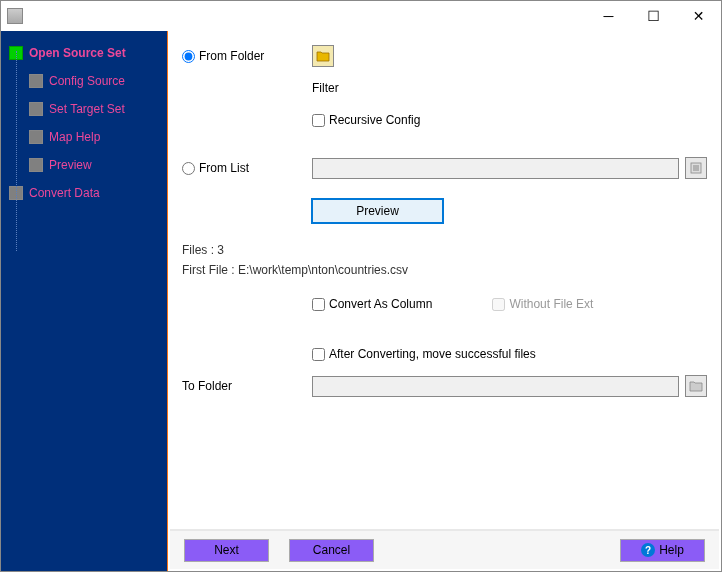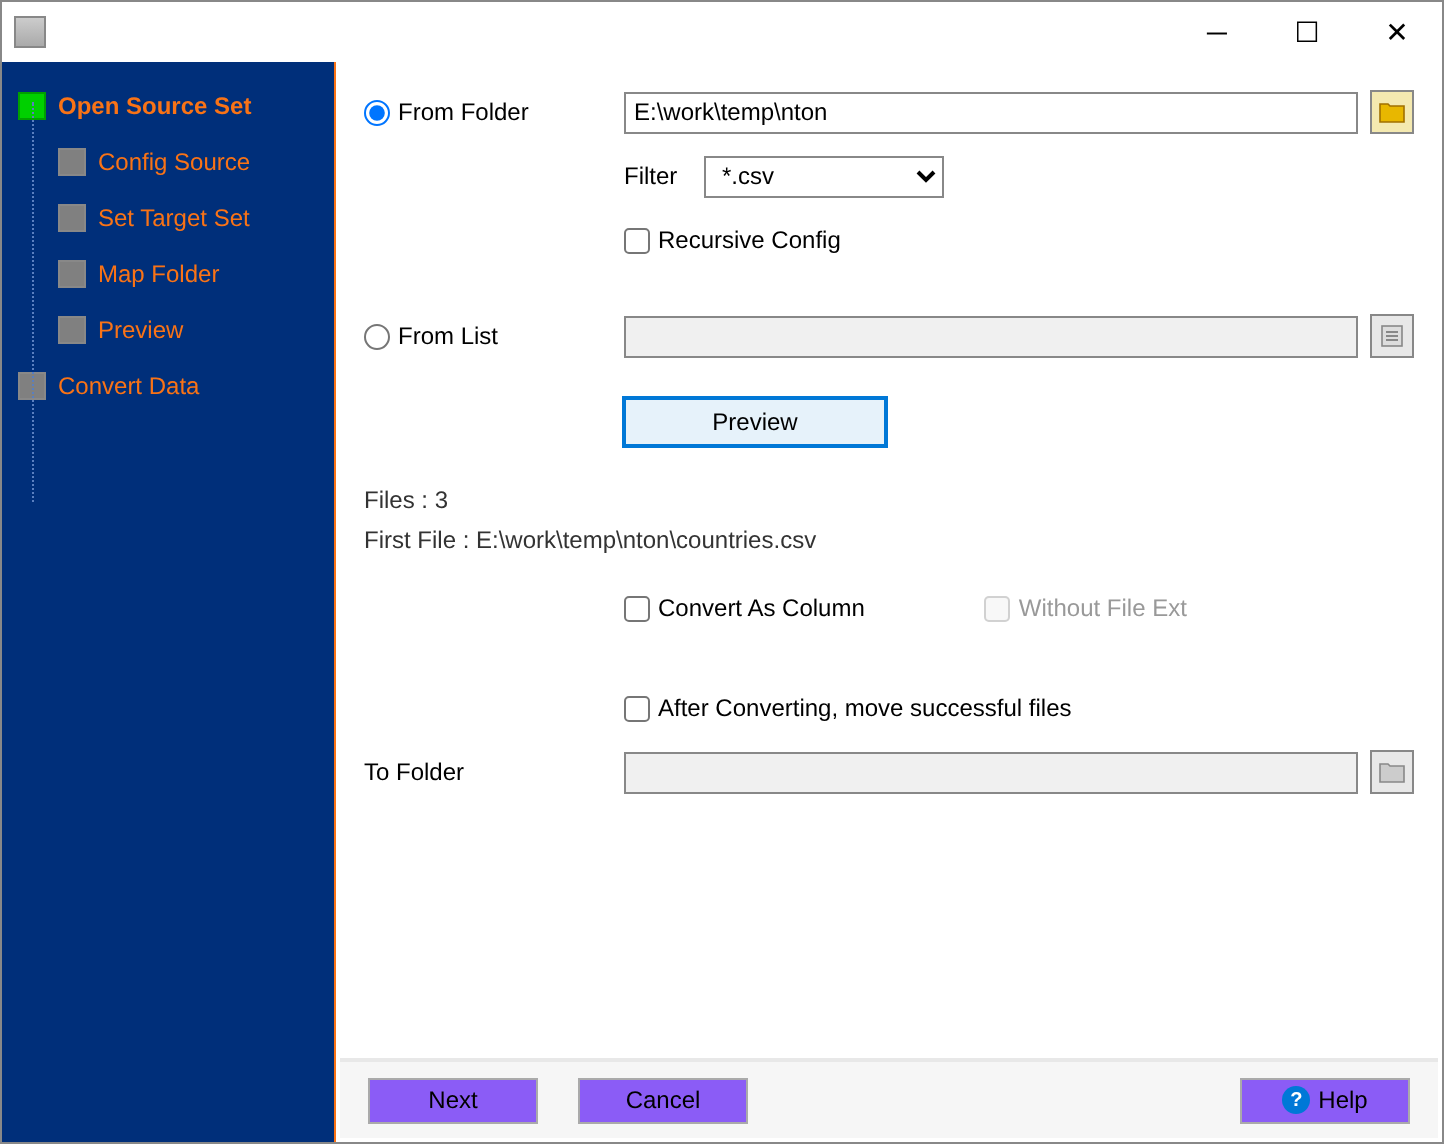--- a/index.html
+++ b/index.html
@@ -5,21 +5,21 @@
     * { box-sizing: border-box; margin: 0; padding: 0; font-family: "Segoe UI", Tahoma, sans-serif; font-size: 12px; }
     body { width: 722px; height: 572px; border: 1px solid #888; background: #fff; display: flex; flex-direction: column; }
     
     .titlebar { height: 30px; background: #fff; display: flex; align-items: center; justify-content: space-between; padding-left: 6px; }
     .titlebar-icon { width: 16px; height: 16px; background: linear-gradient(#ccc,#aaa); border:1px solid #888; }
     .titlebar-controls { display: flex; height: 100%; }
     .titlebar-btn { width: 45px; display: flex; align-items: center; justify-content: center; font-size: 14px; }
 
     .body { flex: 1; display: flex; min-height: 0; }
 
-    .sidebar { width: 166px; background: #002f7a; color: #f97316; padding-top: 8px; position: relative; }
+    .sidebar { width: 166px; background: #002f7a; color: #ec4899; padding-top: 8px; position: relative; }
     .tree-line { position:absolute; left:15px; top:20px; height:200px; border-left:1px dotted #5a7fbf; }
     .side-item { display: flex; align-items: center; height: 28px; cursor: pointer; }
     .side-item.level1 { padding-left: 8px; }
     .side-item.level2 { padding-left: 28px; }
     .side-box { width: 14px; height: 14px; border:1px solid #888; background:#808080; margin-right:6px; flex-shrink:0; }
     .side-item.active .side-box { background:#00d000; border-color:#00a000; }
     .side-item.active { font-weight: bold; }
     .side-label { white-space: nowrap; }
 
     .main { flex:1; background:#fff; display:flex; flex-direction:column; border-left:1px solid #f97316; }
@@ -74,21 +74,21 @@
         <div class="side-item level2">
           <div class="side-box"></div>
           <span class="side-label">Config Source</span>
         </div>
         <div class="side-item level2">
           <div class="side-box"></div>
           <span class="side-label">Set Target Set</span>
         </div>
         <div class="side-item level2">
           <div class="side-box"></div>
-          <span class="side-label">Map Folder</span>
+          <span class="side-label">Map Help</span>
         </div>
         <div class="side-item level2">
           <div class="side-box"></div>
           <span class="side-label">Preview</span>
         </div>
         <div class="side-item level1">
           <div class="side-box"></div>
           <span class="side-label">Convert Data</span>
         </div>
       </div>
@@ -98,36 +98,32 @@
     <div class="content">
 
       <div class="row">
         <div class="label-col">
           <label class="chk-label">
             <input type="radio" name="src" checked="" style="">
             <span>From Folder</span>
           </label>
         </div>
         <div class="field-col">
-          <input type="text" class="wide" value="E:\work\temp\nton" style="">
           <div class="browse-btn">
             <svg viewBox="0 0 14 12">
                 <path fill="#e8b700" stroke="#a07000" stroke-width="0.8" d="M1 2h4l1 1h7v8H1z"></path>
               </svg>
           </div>
         </div>
       </div>
 
       <div class="row">
         <div class="label-col"></div>
         <div class="field-col">
           <span style="width:34px">Filter</span>
-          <select>
-            <option>*.csv</option>
-          </select>
         </div>
       </div>
 
       <div class="row">
         <div class="label-col"></div>
         <div class="field-col">
           <label class="chk-label">
             <input type="checkbox" style="">
             <span>Recursive Config</span>
           </label>

